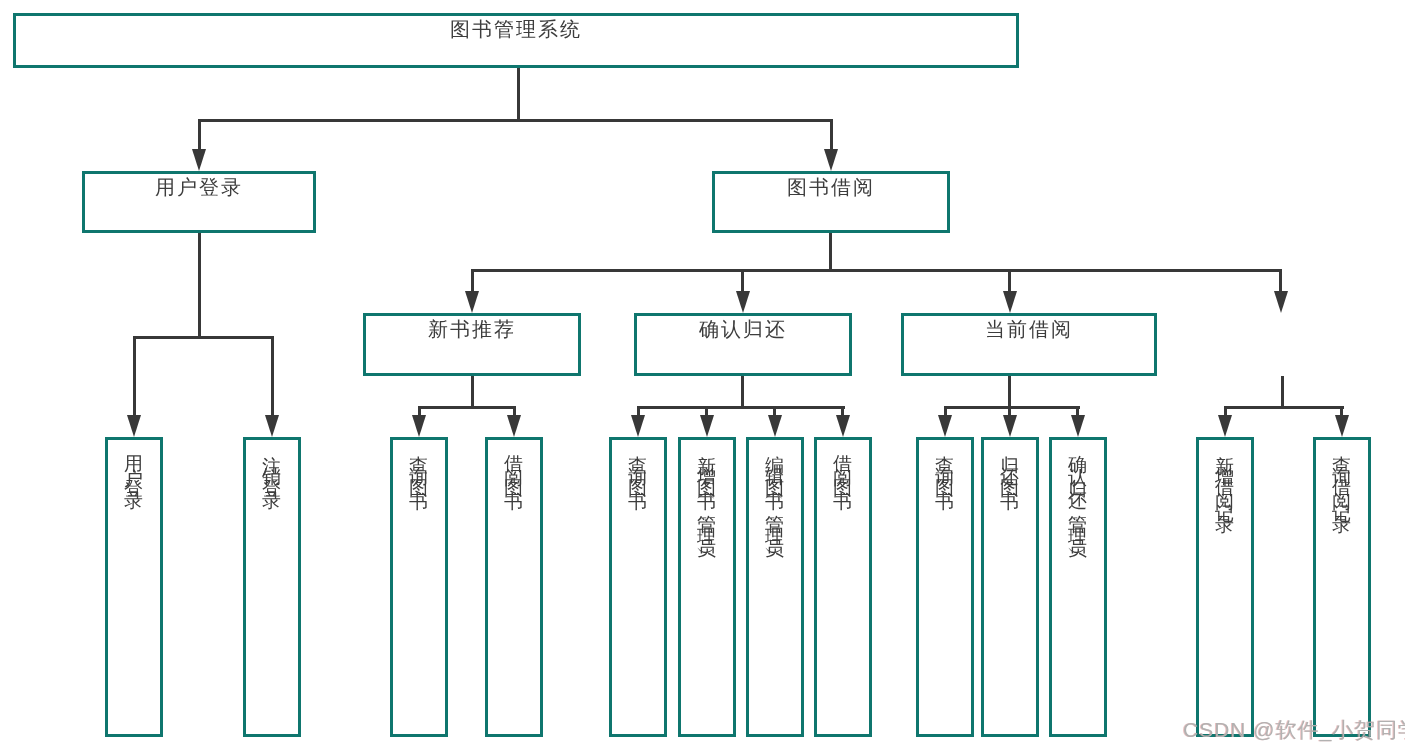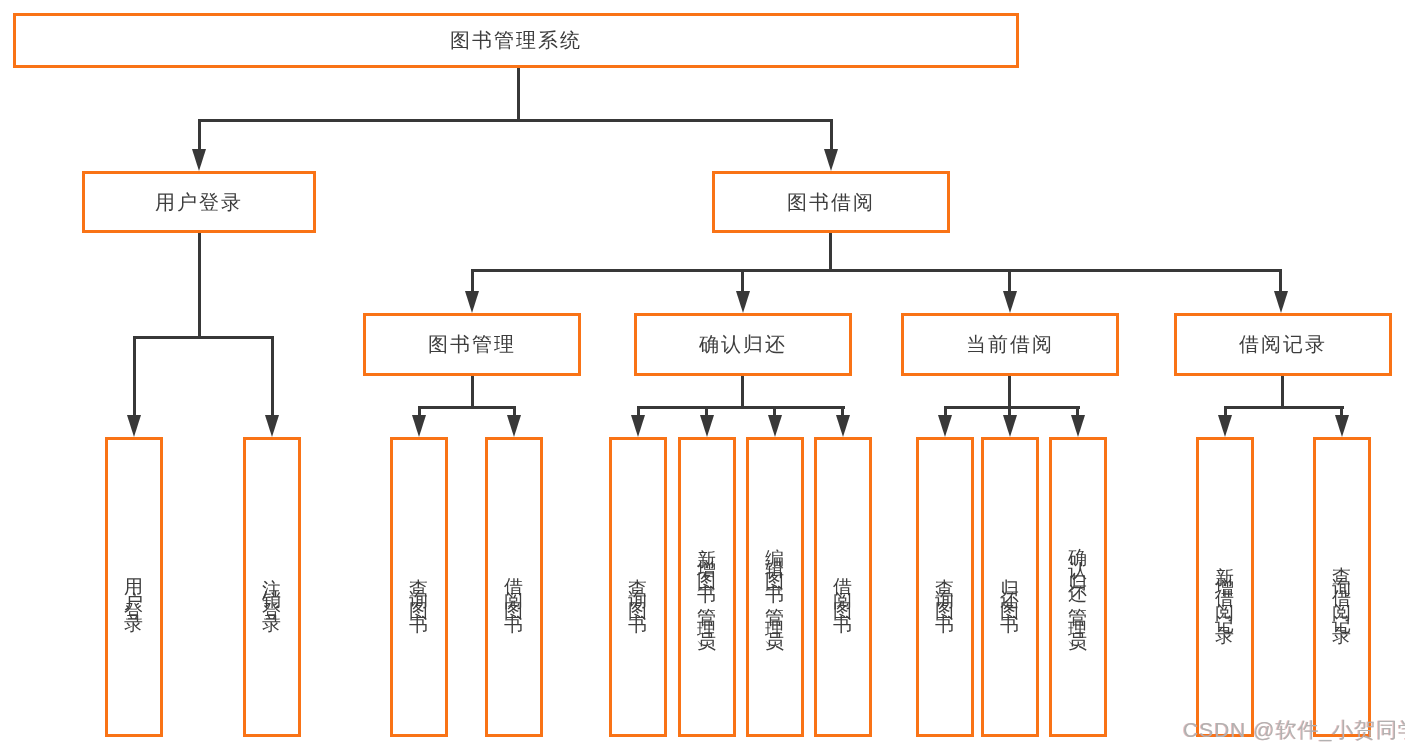--- a/index.html
+++ b/index.html
@@ -1,22 +1,22 @@
 <!DOCTYPE html>
 <html><head>
 <meta charset="utf-8">
 <style>
   html,body{margin:0;padding:0;background:#fff;}
   #canvas{
     position:relative;width:1405px;height:747px;background:#fff;overflow:hidden;
     font-family:"Liberation Sans","DejaVu Sans",sans-serif;color:#3d3d3d;
   }
   .box{
-    position:absolute;border:3px solid #f97316;background:#fff;box-sizing:border-box;
-    display:flex;align-items:center;justify-content:center;
+    position:absolute;border:3px solid #0f766e;background:#fff;box-sizing:border-box;
+    display:flex;justify-content:center;
   }
   .hlabel{font-size:20px;letter-spacing:2px;white-space:nowrap;}
   .vbox{width:58px;top:437px;height:300px;}
   .vtext{
     writing-mode:vertical-rl;text-orientation:mixed;
     font-size:19px;letter-spacing:12px;line-height:1;white-space:nowrap;
   }
   .vline{position:absolute;width:3px;background:#383838;}
   .hline{position:absolute;height:3px;background:#383838;}
   .arrow{
@@ -64,30 +64,27 @@
   <div class="vline" style="left:471px;top:269px;height:25px;"></div>
   <div class="arrow" style="left:465px;top:291px;"></div>
   <div class="vline" style="left:741px;top:269px;height:25px;"></div>
   <div class="arrow" style="left:736px;top:291px;"></div>
   <div class="vline" style="left:1008px;top:269px;height:25px;"></div>
   <div class="arrow" style="left:1003px;top:291px;"></div>
   <div class="vline" style="left:1279px;top:269px;height:25px;"></div>
   <div class="arrow" style="left:1274px;top:291px;"></div>
 
   <div class="box hlabel" style="left:363px;top:313px;width:218px;height:63px;">
-    <span>图书管理</span>
+    <span>新书推荐</span>
   </div>
   <div class="box hlabel" style="left:634px;top:313px;width:218px;height:63px;">
     <span>确认归还</span>
   </div>
-  <div class="box hlabel" style="left:901px;top:313px;width:218px;height:63px;">
+  <div class="box hlabel" style="left:901px;top:313px;width:256px;height:63px;">
     <span>当前借阅</span>
-  </div>
-  <div class="box hlabel" style="left:1174px;top:313px;width:218px;height:63px;">
-    <span>借阅记录</span>
   </div>
 
   <div class="vline" style="left:471px;top:376px;height:33px;"></div>
   <div class="hline" style="left:418px;top:406px;width:98px;"></div>
   <div class="vline" style="left:418px;top:406px;height:12px;"></div>
   <div class="arrow" style="left:412px;top:415px;"></div>
   <div class="vline" style="left:513px;top:406px;height:12px;"></div>
   <div class="arrow" style="left:507px;top:415px;"></div>
 
   <div class="vline" style="left:741px;top:376px;height:33px;"></div>

